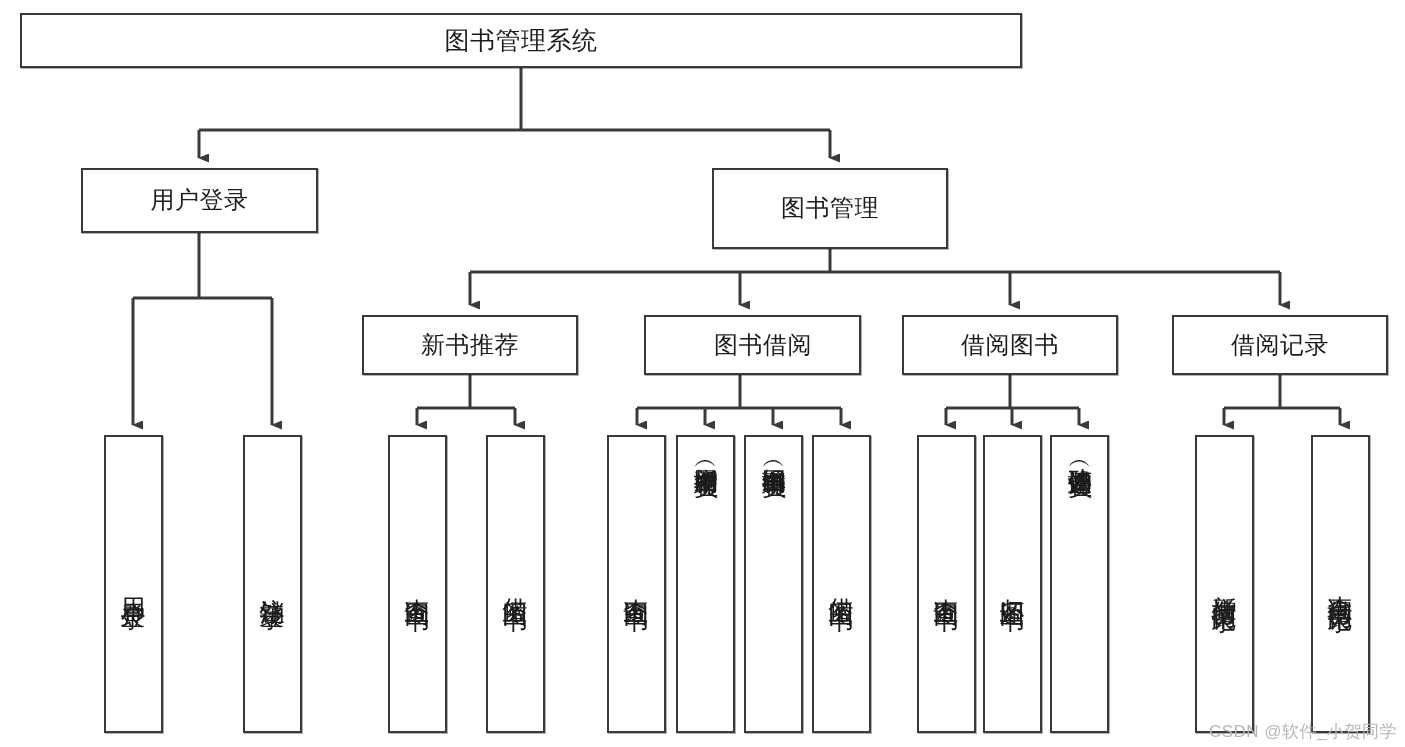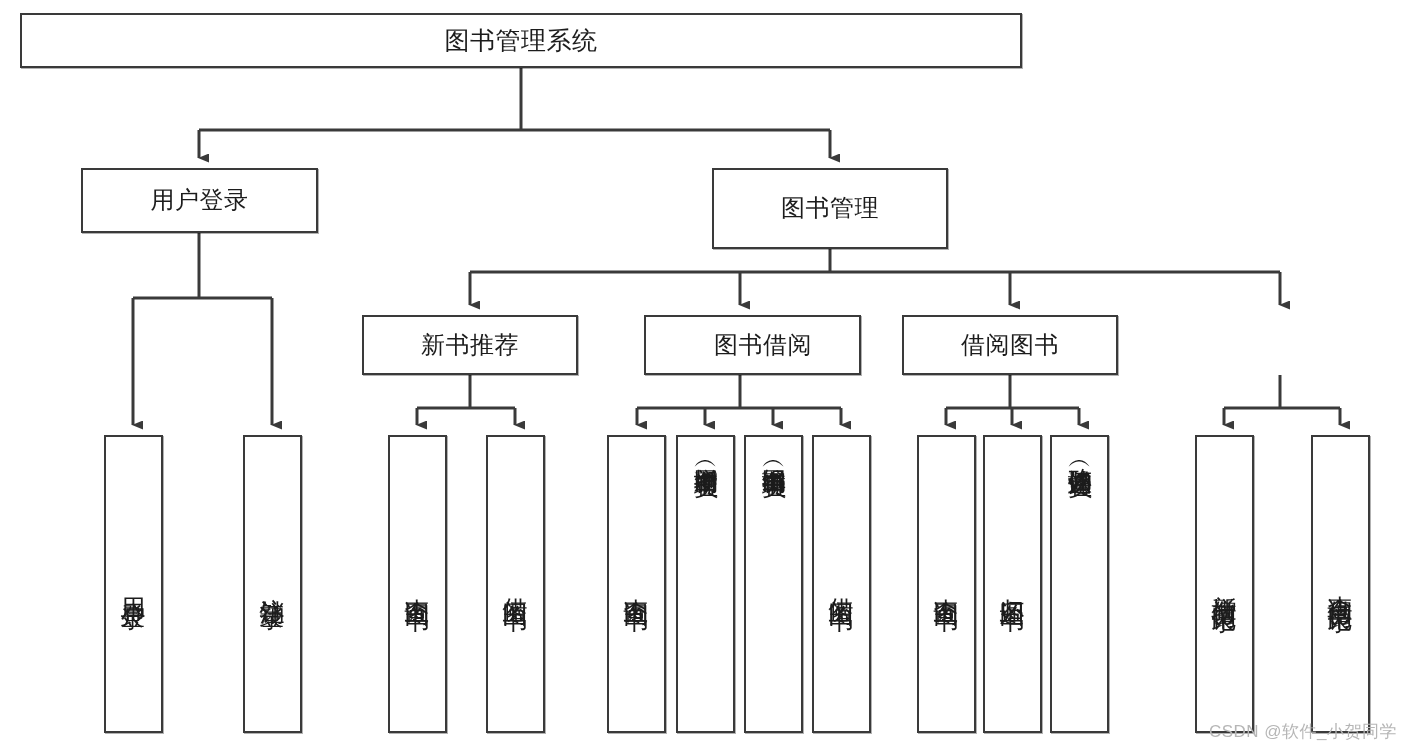--- a/index.html
+++ b/index.html
@@ -155,20 +155,23 @@
 
   <div class="node horiz" style="left:362px; top:315px; width:216px; height:60px;justify-content:center;">
     <span class="node-label">新书推荐</span>
   </div>
   <div class="node horiz" style="left:644px; top:315px; width:217px; height:60px;padding-left:21px;">
     <span class="node-label">图书借阅</span>
   </div>
   <div class="node horiz" style="left:902px; top:315px; width:216px; height:60px;">
     <span class="node-label">借阅图书</span>
   </div>
+  <div class="node horiz" style="left:1172px; top:315px; width:216px; height:60px;">
+    <span class="node-label">借阅记录</span>
+  </div>
 
   <div class="node vert centered" style="left:104px; top:435px; width:59px; height:298px;">
     <span class="node-label">用户登录</span>
   </div>
   <div class="node vert centered" style="left:243px; top:435px; width:59px; height:298px;">
     <span class="node-label">注销登录</span>
   </div>
 
   <div class="node vert centered" style="left:388px; top:435px; width:59px; height:298px;">
     <span class="node-label">查询图书</span>

